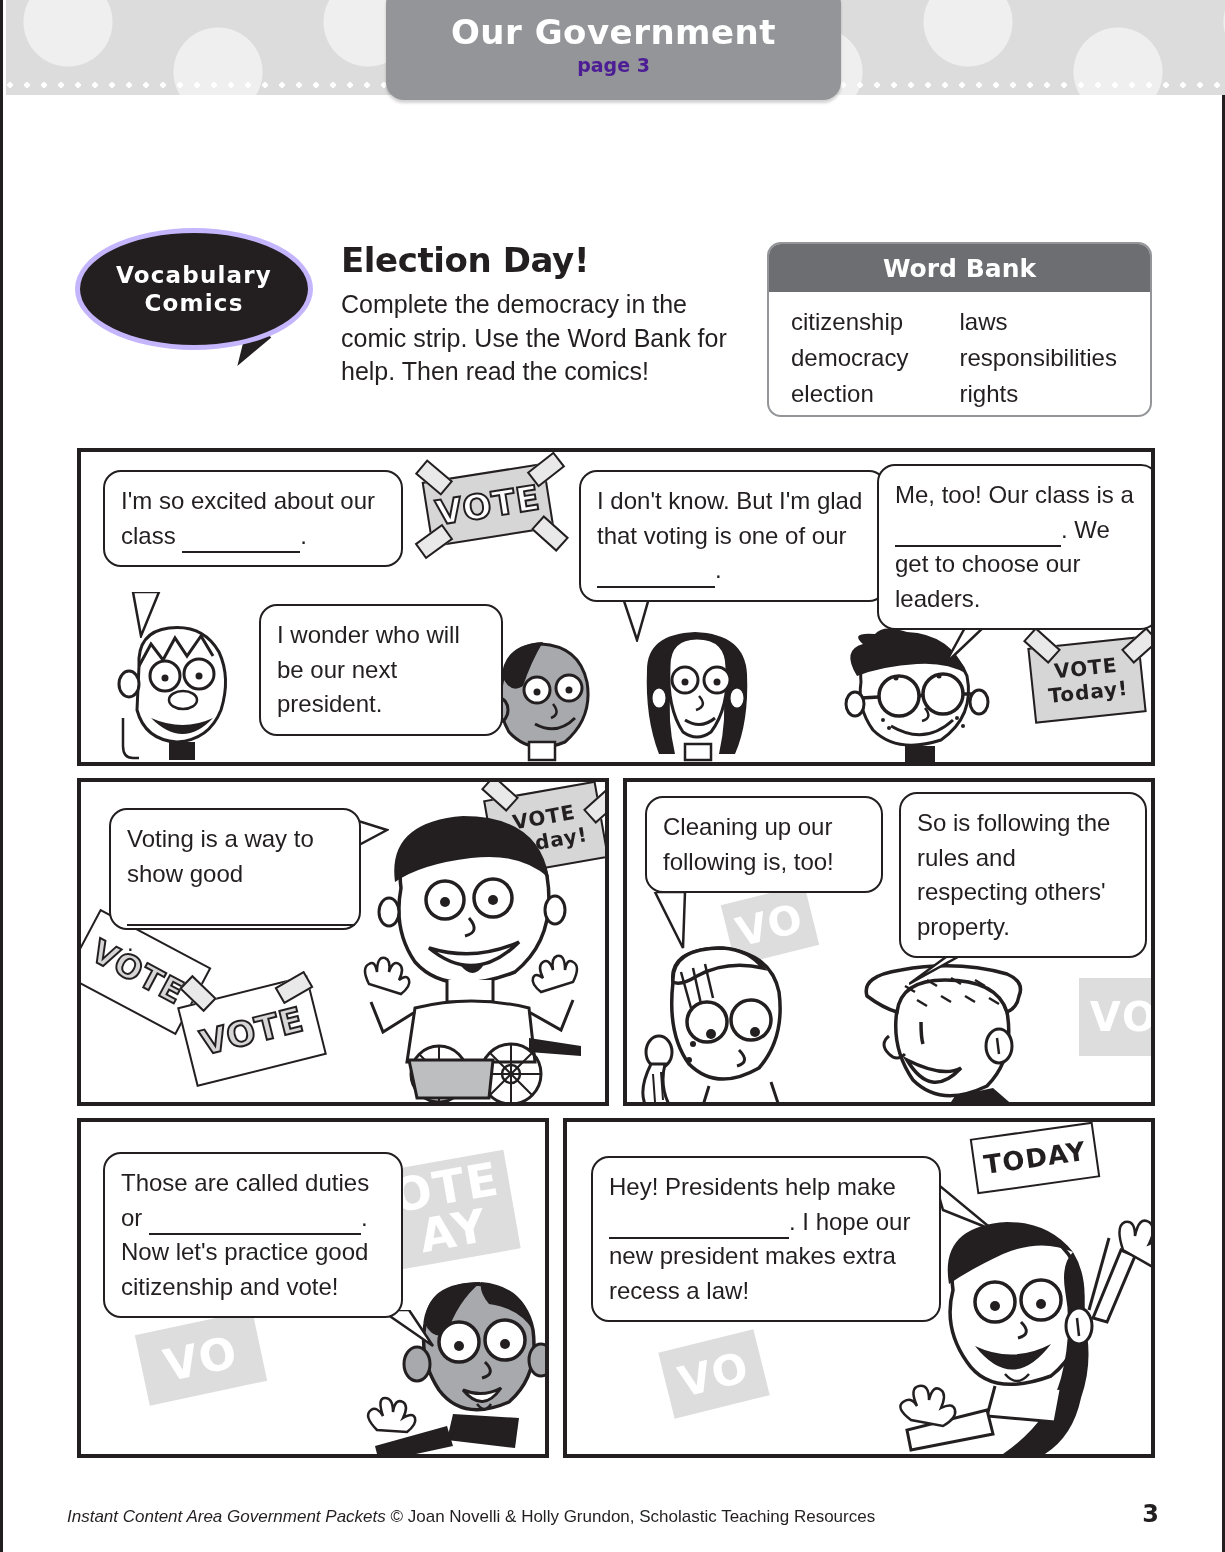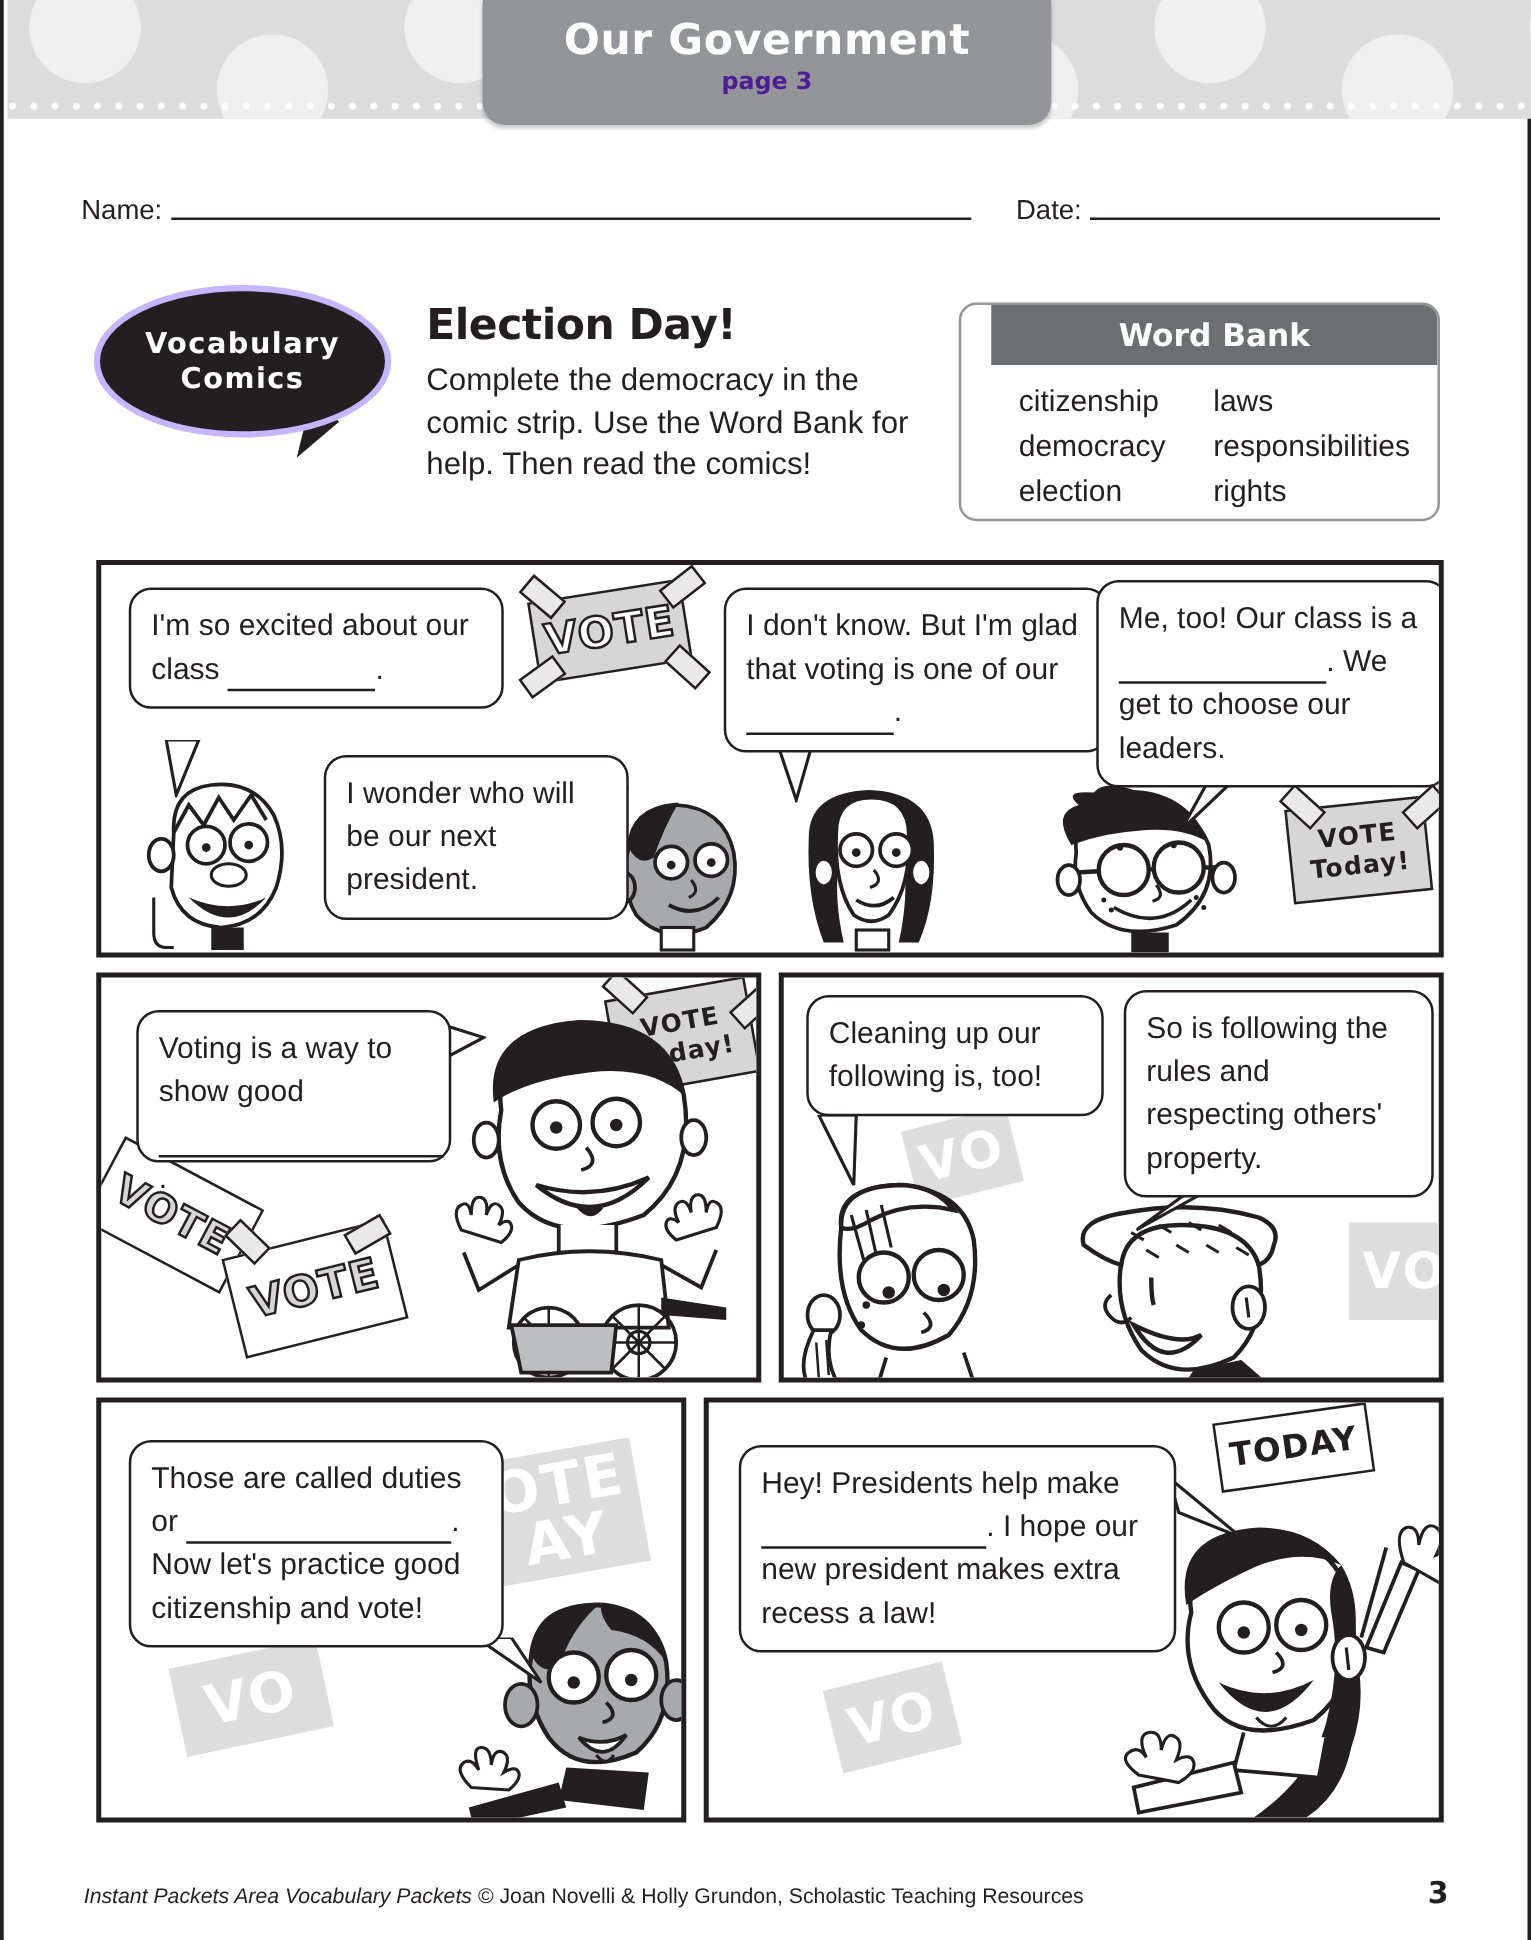--- a/index.html
+++ b/index.html
@@ -107,21 +107,21 @@
   }
   .intro p{
     margin:0;font-family:"Liberation Sans", sans-serif;
     font-size:25px;line-height:1.34;color:#231f20;
   }
 
   
   .wordbank{
     position:absolute;left:764px;top:242px;width:385px;height:175px;
     border:2px solid #939598;border-radius:14px;background:#fff;
-    overflow:hidden;box-sizing:border-box;padding-left:24px;
+    overflow:hidden;box-sizing:border-box;
   }
   .wb-header{
     height:48px;background:#6d6e71;color:#fff;
     display:flex;align-items:center;justify-content:center;
     font-family:"DejaVu Sans", sans-serif;font-size:25px;font-weight:bold;
   }
   .wb-body{
     display:flex;padding:12px 22px 0 22px;
   }
   .wb-col{flex:1;}
@@ -201,27 +201,20 @@
 
 <div class="page">
 
   <div class="header-band"></div>
   <div class="header-dotline"></div>
   <div class="header-tab">
     <div class="header-title">Our Government</div>
     <div class="header-sub">page 3</div>
   </div>
 
-  <div class="namedate">
-    <span class="nd-label">Name:</span>
-    <span class="nd-rule rule-name"></span>
-    <span class="nd-gap"></span>
-    <span class="nd-label">Date:</span>
-    <span class="nd-rule rule-date"></span>
-  </div>
 
   <div class="badge">
     <div class="badge-tail"></div>
     <div class="badge-bubble">
       <span>Vocabulary</span>
       <span>Comics</span>
     </div>
   </div>
 
   <div class="intro">
@@ -569,18 +562,18 @@
         <path d="M28 222 q-16 -12 -8 -18 q8 -6 14 4 q-8 -18 2 -20 q10 -2 10 14 q4 -16 12 -10 q6 4 0 18 q12 -6 14 2 q2 8 -12 16 z" fill="#fff" stroke="#231f20" stroke-width="2.5"></path>
         <path d="M206 112 L226 40" fill="none" stroke="#231f20" stroke-width="3"></path>
         <path d="M210 120 L238 52 L252 58 L224 124 Z" fill="#fff" stroke="#231f20" stroke-width="3"></path>
         <path d="M240 52 q-8 -24 2 -28 q10 -2 10 14 q4 -20 14 -14 q8 6 0 22 q14 -6 16 2 q2 10 -14 20 z" fill="#fff" stroke="#231f20" stroke-width="2.5"></path>
       </svg>
     </div>
   </div>
 
   <div class="footer">
     <div class="footer-credit">
-      <i>Instant Packets Area Vocabulary Packets</i><span> © Joan Novelli &amp; Holly Grundon, Scholastic Teaching Resources</span>
+      <i>Instant Content Area Government Packets</i><span> © Joan Novelli &amp; Holly Grundon, Scholastic Teaching Resources</span>
     </div>
     <div class="footer-page">3</div>
   </div>
 
 </div>
 
 </body></html>

